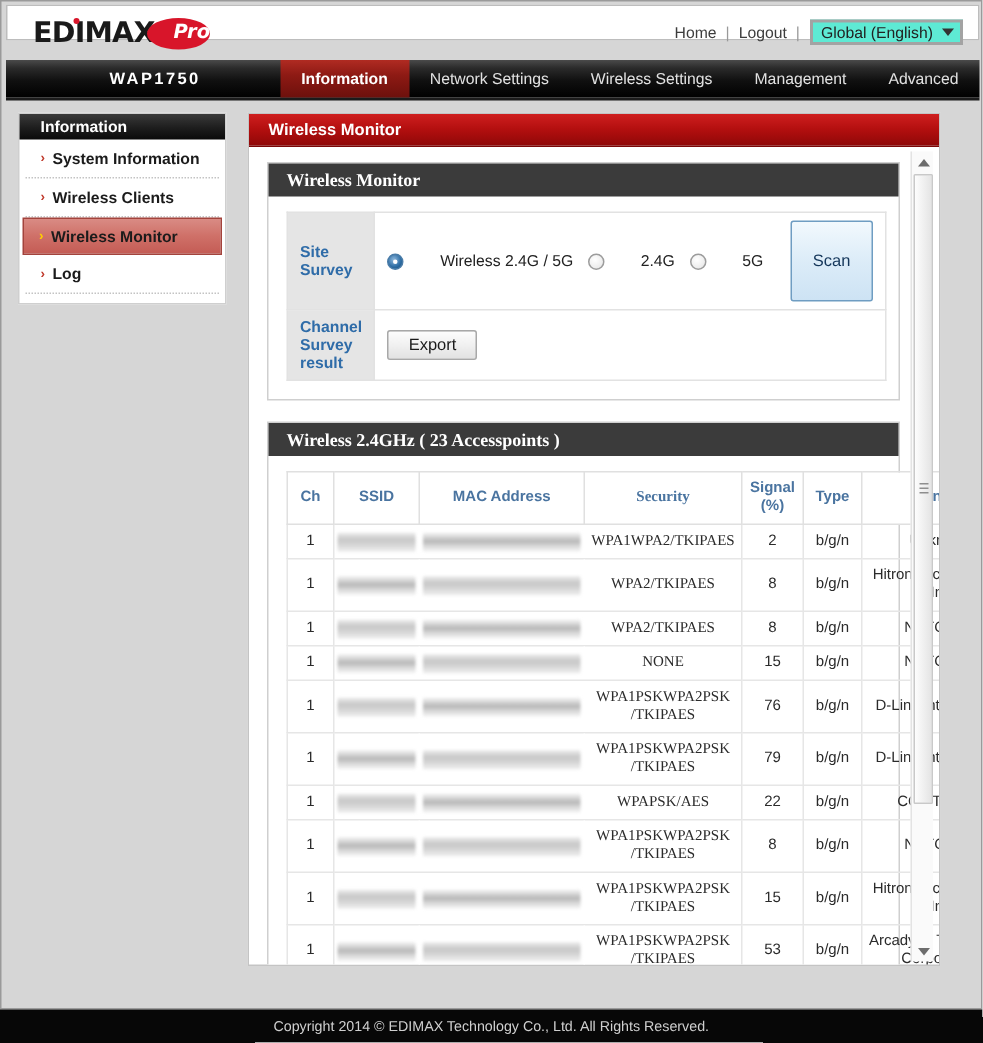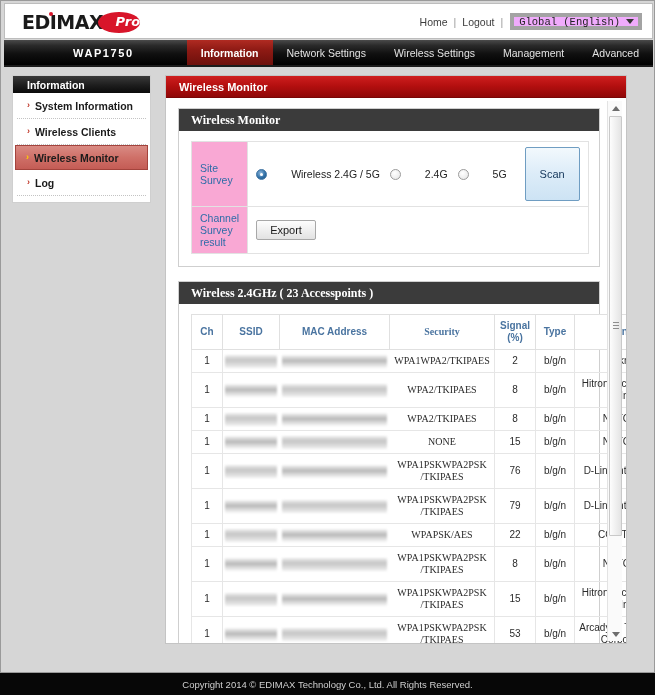--- a/index.html
+++ b/index.html
@@ -32,21 +32,21 @@
     background: #d6d6d6;
     border: 1px solid #9a9a9a;
     box-sizing: border-box;
   }
 
   
   .topbar {
     position: absolute;
     left: 3px; top: 2px;
     width: 649px;
-    height: 36px;
+    height: 24px;
     background: #ffffff;
     border: 1px solid #bdbdbd;
     box-sizing: border-box;
   }
   .logo {
     position: absolute;
     left: 17px;
     top: 7px;
     height: 22px;
     display: flex;
@@ -106,32 +106,31 @@
     color: #3d3d3d;
     text-decoration: none;
     padding: 0 4px;
   }
   .toplinks .sep {
     color: #999;
     padding: 0 2px;
   }
   .lang-select {
     margin-left: 5px;
-    border: 4px solid #a3a3a3;
-    background: #f0abfc;
+    border: 2px solid #a3a3a3;
+    background: #5eead4;
     height: 17px;
     min-width: 95px;
     display: flex;
     align-items: center;
     justify-content: space-between;
     padding: 0 4px 0 5px;
     font-size: 10.5px;
     color: #222;
     box-sizing: border-box;
-    font-family: Liberation Mono, monospace;
   }
   .caret-down {
     width: 0; height: 0;
     border-left: 4px solid transparent;
     border-right: 4px solid transparent;
     border-top: 5px solid #333;
     margin-left: 6px;
   }
 
   
@@ -286,22 +285,22 @@
   }
   .form-table td {
     border: 1px solid #e2e2e2;
     padding: 5px 8px;
     vertical-align: middle;
     font-size: 10.5px;
   }
   .form-label {
     width: 145px;
     color: #2f6ca8;
-    font-weight: normal;
-    background: #f9a8d4;
+    font-weight: bold;
+    background: #e5e5e5;
   }
   .radio-line {
     display: flex;
     align-items: center;
     gap: 4px;
     flex-wrap: nowrap;
   }
   .radio {
     width: 11px; height: 11px;
     border-radius: 50%;

